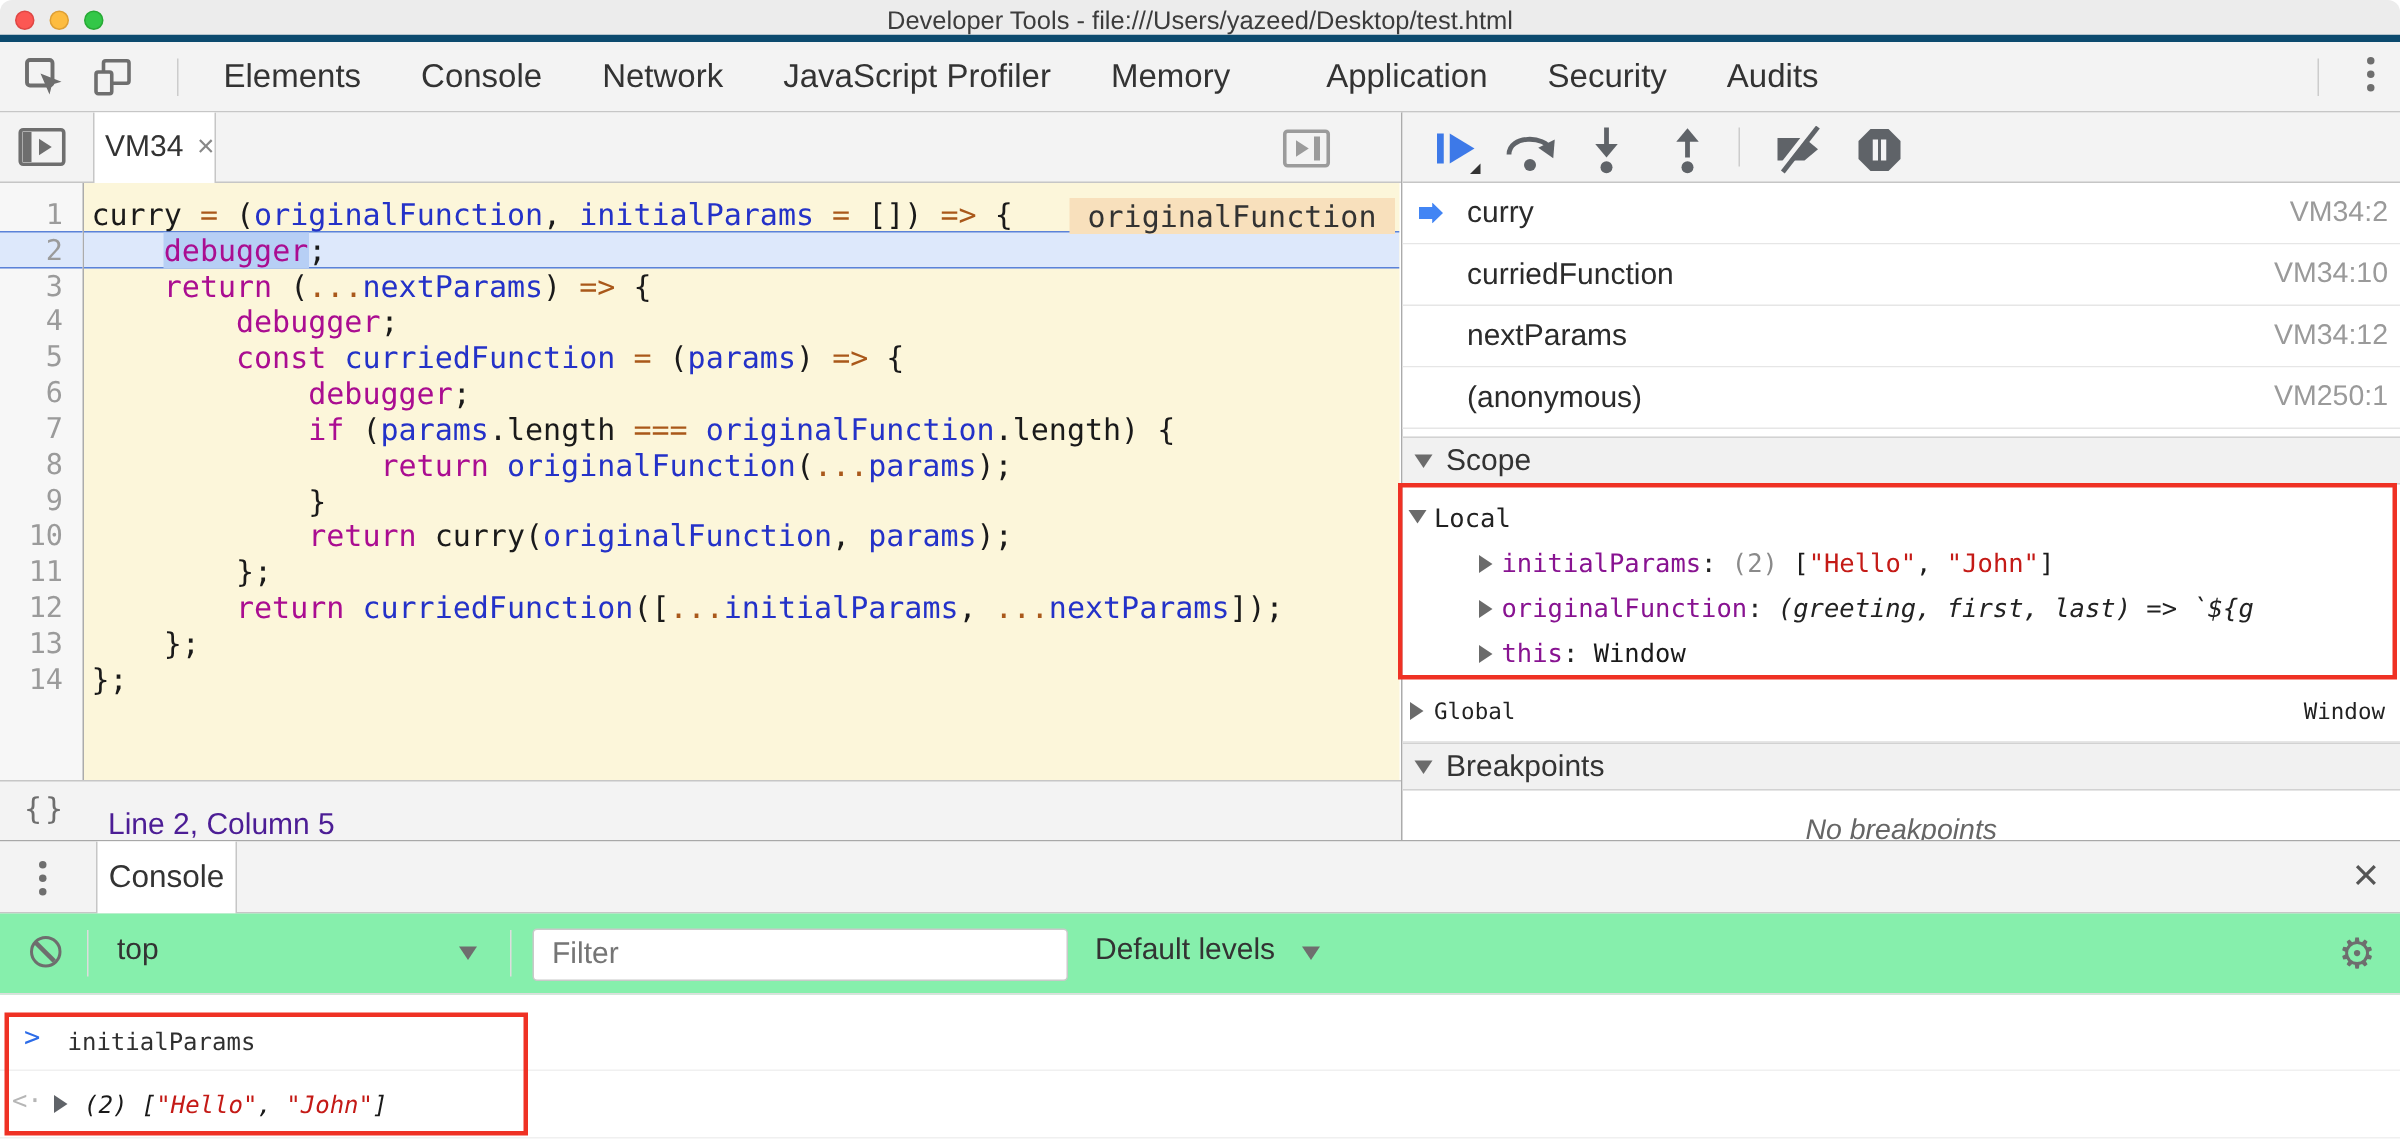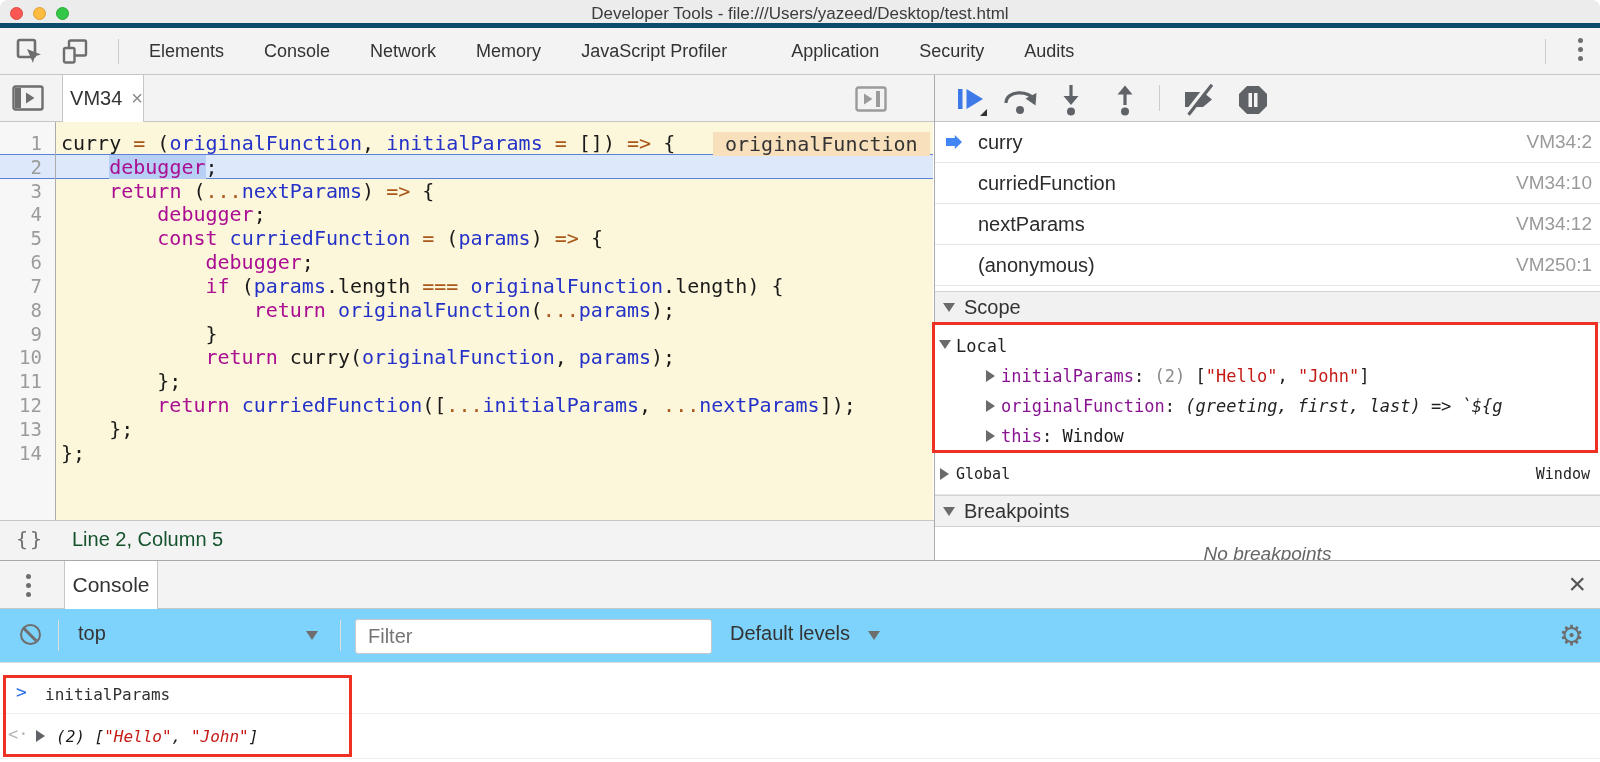--- a/index.html
+++ b/index.html
@@ -15,21 +15,21 @@
   .light.yellow { left:33px; background:#fdbc40; border:1px solid #de9f34; }
   .light.green { left:56px; background:#33c748; border:1px solid #27aa35; }
   .title-text { position:absolute; top:4px; left:0; width:100%; text-align:center; font-size:17px; color:#3c3c3c; }
 
   
   .main-tabs { position:absolute; top:28px; left:0; width:1600px; height:47px; background:#f3f3f3;
                border-bottom:1px solid #c6c6c6; }
   .mt-icon { position:absolute; top:10px; }
   .mt-sep { position:absolute; left:118px; top:11px; width:1px; height:25px; background:#ccc; }
   .tabs-row { position:absolute; left:129px; top:0; height:46px; display:flex; }
-  .tab { position:relative; height:46px; line-height:46px; padding:0 20px; font-size:18px; color:#333; white-space:nowrap;text-align:right; }
+  .tab { position:relative; height:46px; line-height:46px; padding:0 20px; font-size:22px; color:#333; white-space:nowrap;text-align:right; }
   .tab .underline { position:absolute; left:14px; right:14px; bottom:0; height:3px; background:#4076d4; }
   .tab.extra-gap { margin-left:24px; }
   .mt-kebab-sep { position:absolute; left:1545px; top:11px; width:1px; height:25px; background:#ccc; }
   .kebab { position:absolute; width:5px; }
   .kebab i { display:block; width:5px; height:5px; border-radius:50%; background:#6e6e6e; margin:0 0 4px 0; }
 
   
   .left-pane { position:absolute; top:75px; left:0; width:934px; height:485px; }
   .file-tabs { position:absolute; top:0; left:0; right:0; height:47px; background:#f3f3f3; border-bottom:1px solid #c6c6c6; }
   .nav-toggle { position:absolute; left:12px; top:10px; }
@@ -48,21 +48,21 @@
   .cline { position:absolute; left:61px; height:24px; line-height:24px; font-family:"DejaVu Sans Mono",monospace;
            font-size:20px; white-space:pre; color:#1a1a1a; }
   .tk-p { color:#1a1a1a; } .tk-k { color:#aa0d91; } .tk-v { color:#2432c8; } .tk-o { color:#a9581a; }
   .tk-sel { background:#b7cff5; }
   .inline-tip { position:absolute; left:713px; top:10px; height:24px; line-height:24px; background:#f8e0bc;
                 font-family:"DejaVu Sans Mono",monospace; font-size:20px; color:#333; padding:0 12px; }
 
   
   .status-bar { position:absolute; left:0; right:0; bottom:0; height:40px; background:#f3f3f3; border-top:1px solid #c6c6c6; }
   .brace-icon { position:absolute; left:16px; top:6px; font-family:"DejaVu Sans Mono",monospace; font-size:20px; color:#6e6e6e; letter-spacing:2px; }
-  .status-text { position:absolute; left:72px; top:7px; font-size:20px; color:#14532d; }
+  .status-text { position:absolute; left:72px; top:18px; font-size:20px; color:#4c1d95; }
 
   
   .right-pane { position:absolute; top:75px; left:934px; width:666px; height:485px; border-left:1px solid #ababab; overflow:hidden; }
   .dbg-toolbar { position:absolute; top:0; left:0; right:0; height:47px; background:#f3f3f3; border-bottom:1px solid #c6c6c6; }
   .dbg-ic { position:absolute; top:9px; }
   .dbg-sep { position:absolute; left:224px; top:10px; width:1px; height:26px; background:#ccc; }
   .corner-tri { position:absolute; left:45px; top:34px; width:0; height:0;
                 border-left:7px solid transparent; border-bottom:7px solid #333; }
 
   .callstack { position:absolute; top:47px; left:0; right:0; }
@@ -92,21 +92,21 @@
   .global-row .gval { position:absolute; right:10px; }
   .no-bp { position:absolute; left:0; right:0; text-align:center; font-style:italic; font-size:19px; color:#666; }
 
   
   .drawer { position:absolute; top:560px; left:0; width:1600px; height:202px; background:#fff; border-top:1px solid #a8a8a8; }
   .drawer-tabs { position:absolute; top:0; left:0; right:0; height:48px; background:#f3f3f3; border-bottom:1px solid #c6c6c6; }
   .drawer-kebab { position:absolute; left:26px; top:13px; }
   .console-tab { position:absolute; left:64px; top:0; height:48px; width:94px; background:#fff;
                  border-left:1px solid #c6c6c6; border-right:1px solid #c6c6c6; line-height:47px; text-align:center; font-size:21px; }
   .drawer-close { position:absolute; right:14px; top:6px; font-size:30px; color:#555; font-family:"Liberation Sans",sans-serif; }
-  .console-toolbar { position:absolute; top:48px; left:0; right:0; height:54px; background:#7dd3fc; border-bottom:1px solid #ddd; }
+  .console-toolbar { position:absolute; top:48px; left:0; right:0; height:54px; background:#86efac; border-bottom:1px solid #ddd; }
   .block-icon { position:absolute; left:20px; top:15px; width:21px; height:21px; border:2.5px solid #6e6e6e; border-radius:50%; }
   .block-icon::after { content:""; position:absolute; left:-1px; top:6.5px; width:18px; height:2.5px; background:#6e6e6e; transform:rotate(45deg); }
   .ct-sep1 { position:absolute; left:58px; top:11px; width:1px; height:31px; background:#ddd; }
   .ct-top { position:absolute; left:78px; top:13px; font-size:20px; color:#333; }
   .caret { width:0; height:0; border-top:9px solid #6e6e6e; border-left:6px solid transparent; border-right:6px solid transparent; display:inline-block; }
   .ct-top-caret { position:absolute; left:306px; top:22px; }
   .ct-sep2 { position:absolute; left:340px; top:11px; width:1px; height:31px; background:#ddd; }
   .filter-input { position:absolute; left:355px; top:10px; width:357px; height:35px; border:1px solid #c9c9c9; border-radius:3px;
                   font-size:20px; color:#999; padding:0 12px; font-family:"Liberation Sans",sans-serif; background:#fff; }
   .ct-levels { position:absolute; left:730px; top:13px; font-size:20px; color:#333; }
@@ -142,22 +142,22 @@
   </svg>
   <svg class="mt-icon" style="left:62px" width="27" height="27" viewBox="0 0 27 27">
     <rect x="7" y="2.5" width="17" height="15" rx="1.5" fill="none" stroke="#6e6e6e" stroke-width="2.4"></rect>
     <rect x="2" y="10" width="10.5" height="14.5" rx="1.5" fill="#f3f3f3" stroke="#6e6e6e" stroke-width="2.4"></rect>
   </svg>
   <div class="mt-sep"></div>
   <div class="tabs-row" id="main-tabs-row">
       <div class="tab"><span>Elements</span></div>
       <div class="tab"><span>Console</span></div>
       <div class="tab"><span>Network</span></div>
+      <div class="tab"><span>JavaScript Profiler</span></div>
       <div class="tab"><span>Memory</span></div>
-      <div class="tab"><span>JavaScript Profiler</span></div>
       <div class="tab extra-gap"><span>Application</span></div>
       <div class="tab"><span>Security</span></div>
       <div class="tab"><span>Audits</span></div>
     </div>
   <div class="mt-kebab-sep"></div>
   <div class="kebab" style="left:1578px; top:10px;">
       <i></i>
       <i></i>
       <i></i>
     </div>

